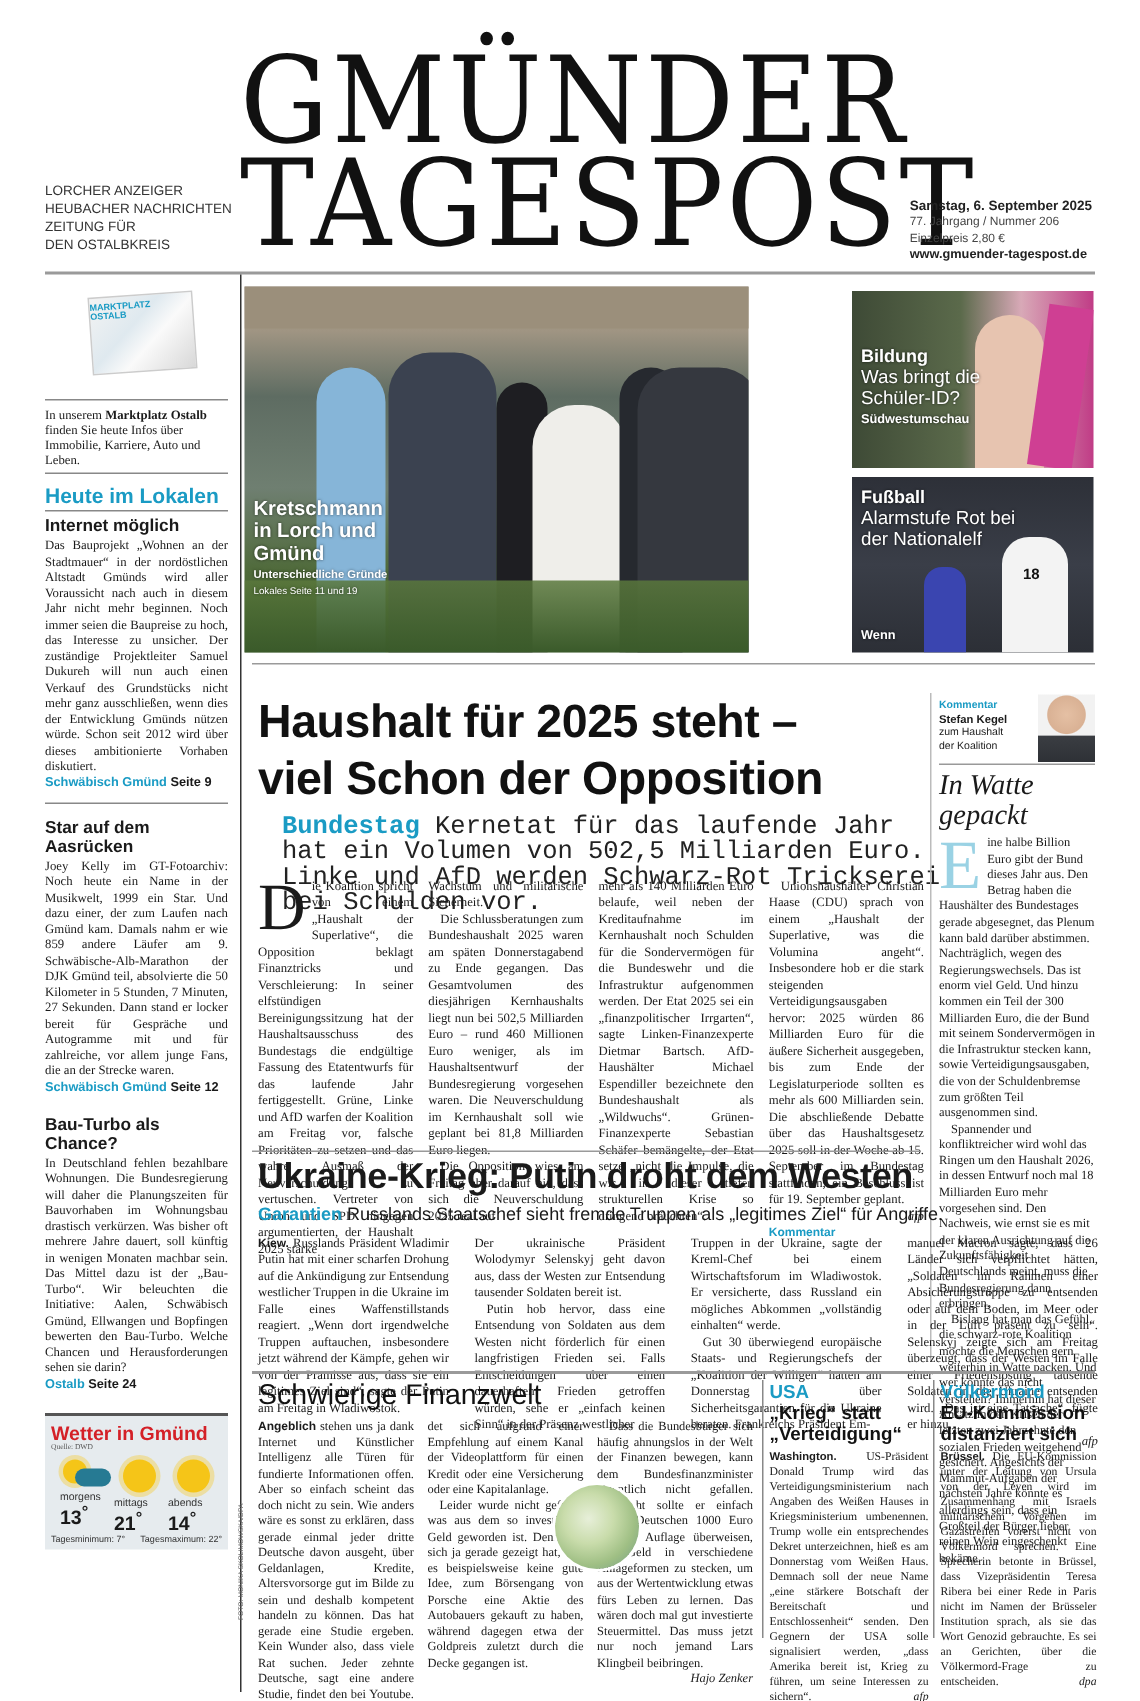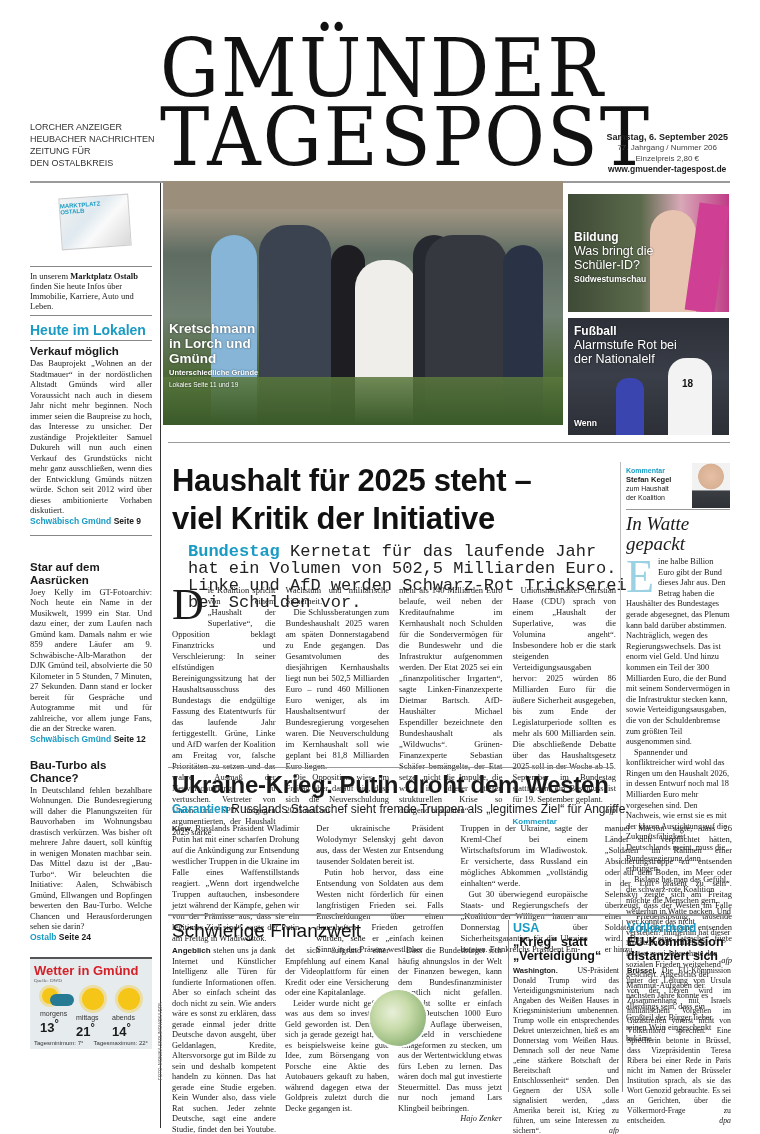--- a/index.html
+++ b/index.html
@@ -2,21 +2,21 @@
 <html><head>
 <meta charset="utf-8">
 <style>
 *{box-sizing:border-box;margin:0;padding:0}
 body{width:760px;height:1134px;background:#fff;font-family:"Liberation Serif",serif;color:#1a1a1a;position:relative;overflow:hidden}
 .abs{position:absolute}
 .blue{color:#1a9bc4}
 
 .mast-title{left:160px;top:38px;width:440px;font-family:"DejaVu Serif","Liberation Serif",serif;font-size:74px;line-height:64px;letter-spacing:2px;text-align:center;font-weight:normal;color:#111;transform:scaleY(1.08)}
 .mast-left{left:30px;top:121px;font-family:"Liberation Sans",sans-serif;font-size:9px;line-height:12px;color:#333;text-transform:uppercase}
-.mast-right{right:32px;top:132px;text-align:center;font-family:"Liberation Sans",sans-serif;color:#222}
+.mast-right{right:32px;top:132px;text-align:left;font-family:"Liberation Sans",sans-serif;color:#222}
 .mast-right .d{font-size:9px;font-weight:bold}
 .mast-right .s{font-size:8px;color:#444;line-height:11px}
 .mast-right .u{font-size:8.5px;font-weight:bold}
 .rule{background:#9a9a9a;height:2px}
 
 .left{left:30px;top:196px;width:122px}
 .vline{background:#333;width:1px}
 .promo-img{width:70px;height:52px;margin-left:30px;background:linear-gradient(135deg,#f3f3f3 0,#dfe9ef 40%,#fafafa 60%,#d8d8d8 100%);border:1px solid #ccc;transform:rotate(-4deg);position:relative}
 .promo-img span{position:absolute;top:4px;right:4px;font-family:"Liberation Sans",sans-serif;font-size:6px;font-weight:bold;color:#1a9bc4;line-height:6px}
 .small-txt{font-size:8.5px;line-height:10.5px;text-align:justify}
@@ -33,21 +33,21 @@
 .weather h4{font-family:"Liberation Sans",sans-serif;color:#d42027;font-size:13px;line-height:15px}
 .weather .src{font-size:5px;color:#555}
 .wrow{display:flex;justify-content:flex-end;margin-top:2px}
 .wcell{width:36px;font-family:"Liberation Sans",sans-serif}
 .sun{width:22px;height:22px;border-radius:50%;background:#f5c518;box-shadow:0 0 0 3px rgba(245,197,24,.35);margin:3px 0 4px 6px}
 .cloud{width:24px;height:12px;border-radius:8px;background:#267a93;margin-top:-14px;margin-left:10px;position:relative}
 .wlab{font-size:7px;color:#333}
 .wtemp{font-size:13px;font-weight:bold}
 .wfoot{display:flex;justify-content:space-between;font-family:"Liberation Sans",sans-serif;font-size:6px;color:#333;margin-top:1px}
 
-.photo-main{left:163px;top:181px;width:400px;height:244px;overflow:hidden;background:linear-gradient(180deg,#8a7d6c 0,#a09583 12%,#5e6c62 30%,#6f7f71 55%,#4f6a3a 78%,#3b5a2a 100%)}
+.photo-main{left:163px;top:191px;width:336px;height:244px;overflow:hidden;background:linear-gradient(180deg,#8a7d6c 0,#a09583 12%,#5e6c62 30%,#6f7f71 55%,#4f6a3a 78%,#3b5a2a 100%)}
 .photo-main .p{position:absolute;bottom:0;border-radius:28px 28px 0 0}
 .pcap{position:absolute;left:6px;color:#fff;font-family:"Liberation Sans",sans-serif;text-shadow:0 0 2px rgba(0,0,0,.6)}
 .ph-side{left:568px;top:194px;width:161px;height:118px;overflow:hidden;background:linear-gradient(90deg,#3e4a36 0,#5b6a4b 45%,#d8a9b7 70%,#c03c86 100%)}
 .ph-side2{left:568px;top:318px;width:161px;height:117px;overflow:hidden;background:linear-gradient(180deg,#2d3038 0,#3a3e48 50%,#2c2f36 100%)}
 .scap{position:absolute;left:6px;color:#fff;font-family:"Liberation Sans",sans-serif;line-height:14px;text-shadow:0 0 2px rgba(0,0,0,.7)}
 .scap .k{font-weight:bold;font-size:12px}
 .scap .t{font-size:12.5px}
 .scap .r{font-size:8.5px;font-weight:bold}
 
 .lead-h{left:172px;top:462px;width:420px;font-family:"Liberation Sans",sans-serif;font-weight:bold;font-size:31px;line-height:38px;letter-spacing:-.3px;color:#111}
@@ -102,28 +102,28 @@
   <div class="promo-img">
       <span>MARKTPLATZ OSTALB</span>
     </div>
   <div class="thin-rule" style="margin-top:18px"></div>
   <div class="small-txt" style="text-align:left;line-height:10px"><span>In unserem </span><b>Marktplatz Ostalb</b><span> finden Sie heute Infos über Immobilie, Karriere, Auto und Leben.</span></div>
   <div class="thin-rule"></div>
   <div class="sec-head">Heute im Lokalen</div>
   <div class="thin-rule" style="margin-top:2px"></div>
 
   <div>
-    <div class="lh" style="margin-top:3px">Verkauf möglich</div>
+    <div class="lh" style="margin-top:3px">Internet möglich</div>
     <div class="small-txt">Das Bauprojekt „Wohnen an der Stadtmauer“ in der nordöstlichen Altstadt Gmünds wird aller Voraussicht nach auch in diesem Jahr nicht mehr beginnen. Noch immer seien die Baupreise zu hoch, das Interesse zu unsicher. Der zuständige Projektleiter Samuel Dukureh will nun auch einen Verkauf des Grundstücks nicht mehr ganz ausschließen, wenn dies der Entwicklung Gmünds nützen würde. Schon seit 2012 wird über dieses ambitionierte Vorhaben diskutiert.</div>
     <div class="ref"><span class="blue">Schwäbisch Gmünd</span> <span>Seite 9</span></div>
   </div>
   <div class="thin-rule" style="margin-top:8px"></div>
 
   <div>
-    <div class="lh" style="margin-top:25px">Star auf dem Aasrücken</div>
+    <div class="lh" style="margin-top:10px">Star auf dem Aasrücken</div>
     <div class="small-txt">Joey Kelly im GT-Fotoarchiv: Noch heute ein Name in der Musikwelt, 1999 ein Star. Und dazu einer, der zum Laufen nach Gmünd kam. Damals nahm er wie 859 andere Läufer am 9. Schwäbische-Alb-Marathon der DJK Gmünd teil, absolvierte die 50 Kilometer in 5 Stunden, 7 Minuten, 27 Sekunden. Dann stand er locker bereit für Gespräche und Autogramme mit und für zahlreiche, vor allem junge Fans, die an der Strecke waren.</div>
     <div class="ref"><span class="blue">Schwäbisch Gmünd</span> <span>Seite 12</span></div>
   </div>
 
   <div>
     <div class="lh" style="margin-top:14px">Bau-Turbo als Chance?</div>
     <div class="small-txt">In Deutschland fehlen bezahlbare Wohnungen. Die Bundesregierung will daher die Planungszeiten für Bauvorhaben im Wohnungsbau drastisch verkürzen. Was bisher oft mehrere Jahre dauert, soll künftig in wenigen Monaten machbar sein. Das Mittel dazu ist der „Bau-Turbo“. Wir beleuchten die Initiative: Aalen, Schwäbisch Gmünd, Ellwangen und Bopfingen bewerten den Bau-Turbo. Welche Chancen und Herausforderungen sehen sie darin?</div>
     <div class="ref"><span class="blue">Ostalb</span> <span>Seite 24</span></div>
   </div>
 
@@ -193,21 +193,21 @@
     <div class="k">Fußball</div>
     <div class="t" style="width:120px">Alarmstufe Rot bei der Nationalelf</div>
   </div>
   <div class="scap r" style="top:98px;font-size:8.5px;font-weight:bold">Wenn</div>
 </div>
 
 <div class="abs rule" style="left:168px;top:442px;width:562px;height:1px"></div>
 
 <div class="abs lead-h">
   <div>Haushalt für 2025 steht –</div>
-  <div>viel Kritik der Initiative</div>
+  <div>viel Schon der Opposition</div>
 </div>
 <div class="abs lead-sub"><b>Bundestag</b><span> Kernetat für das laufende Jahr hat ein Volumen von 502,5 Milliarden Euro. Linke und AfD werden Schwarz-Rot Trickserei bei Schulden vor.</span></div>
 
 <div class="abs cols" style="left:172px;top:585px;width:444px">
   <div class="col" style="width:104px">
     <span class="drop">D</span><span>ie Koalition spricht von einem „Haushalt der Superlative“, die Opposition beklagt Finanztricks und Verschleierung: In seiner elfstündigen Bereinigungssitzung hat der Haushaltsausschuss des Bundestags die endgültige Fassung des Etatentwurfs für das laufende Jahr fertiggestellt. Grüne, Linke und AfD warfen der Koalition am Freitag vor, falsche Prioritäten zu setzen und das wahre Ausmaß der Neuverschuldung zu vertuschen. Vertreter von Union und SPD hingegen argumentierten, der Haushalt 2025 stärke</span>
   </div>
   <div class="col" style="width:104px">
     <p class="ni">Wachstum und militärische Sicherheit.</p>
     <p>Die Schlussberatungen zum Bundeshaushalt 2025 waren am späten Donnerstagabend zu Ende gegangen. Das Gesamtvolumen des diesjährigen Kernhaushalts liegt nun bei 502,5 Milliarden Euro – rund 460 Millionen Euro weniger, als im Haushaltsentwurf der Bundesregierung vorgesehen waren. Die Neuverschuldung im Kernhaushalt soll wie geplant bei 81,8 Milliarden Euro liegen.</p>

